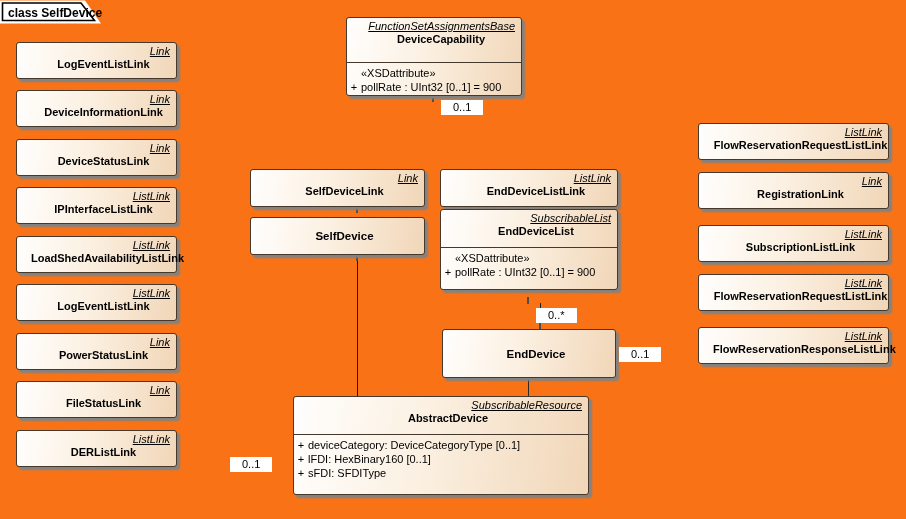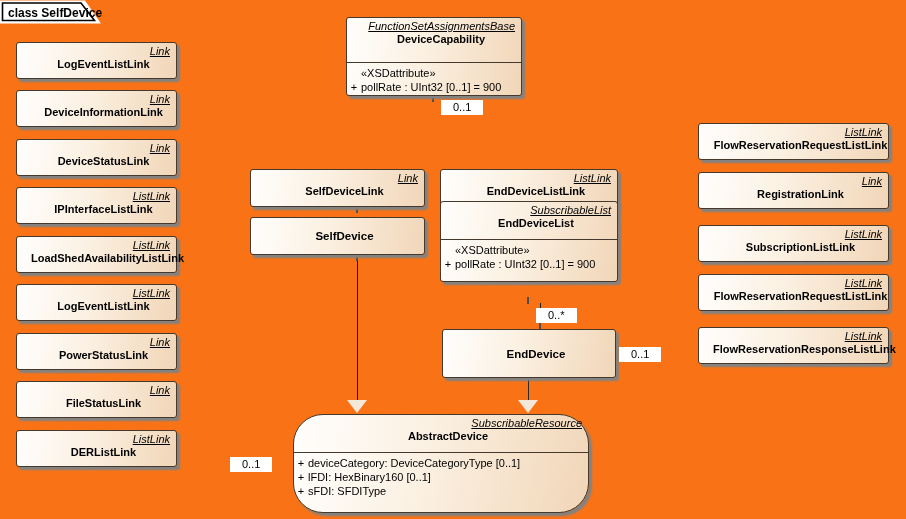--- a/index.html
+++ b/index.html
@@ -32,24 +32,24 @@
   #b-logevent{left:16px;top:284px;width:161px;height:37px;}
   #b-powerstat{left:16px;top:333px;width:161px;height:37px;}
   #b-filestat{left:16px;top:381px;width:161px;height:37px;}
   #b-der{left:16px;top:430px;width:161px;height:37px;}
   
   #b-devcap{left:346px;top:17px;width:176px;height:79px;}
   #b-devcap .chead{height:44px;}
   #b-selfdevlink{left:250px;top:169px;width:175px;height:38px;}
   #b-selfdev{left:250px;top:217px;width:175px;height:38px;}
   #b-endlistlink{left:440px;top:169px;width:178px;height:38px;}
-  #b-endlist{left:440px;top:201px;width:178px;height:81px;}
+  #b-endlist{left:440px;top:209px;width:178px;height:81px;}
   #b-endlist .chead{height:37px;}
   #b-enddev{left:442px;top:329px;width:174px;height:49px;}
-  #b-absdev{left:293px;top:414px;width:296px;height:99px;border-radius:30px;}
+  #b-absdev{left:293px;top:396px;width:296px;height:99px;}
   #b-absdev .chead{height:37px;}
   
   #b-fsal{left:698px;top:123px;width:191px;height:37px;}
   #b-reg{left:698px;top:172px;width:191px;height:37px;}
   #b-sublist{left:698px;top:225px;width:191px;height:37px;}
   #b-flowreq{left:698px;top:274px;width:191px;height:37px;}
   #b-flowresp{left:698px;top:327px;width:191px;height:37px;}
   
   #frame-tab{position:absolute;left:0;top:0;}
   

